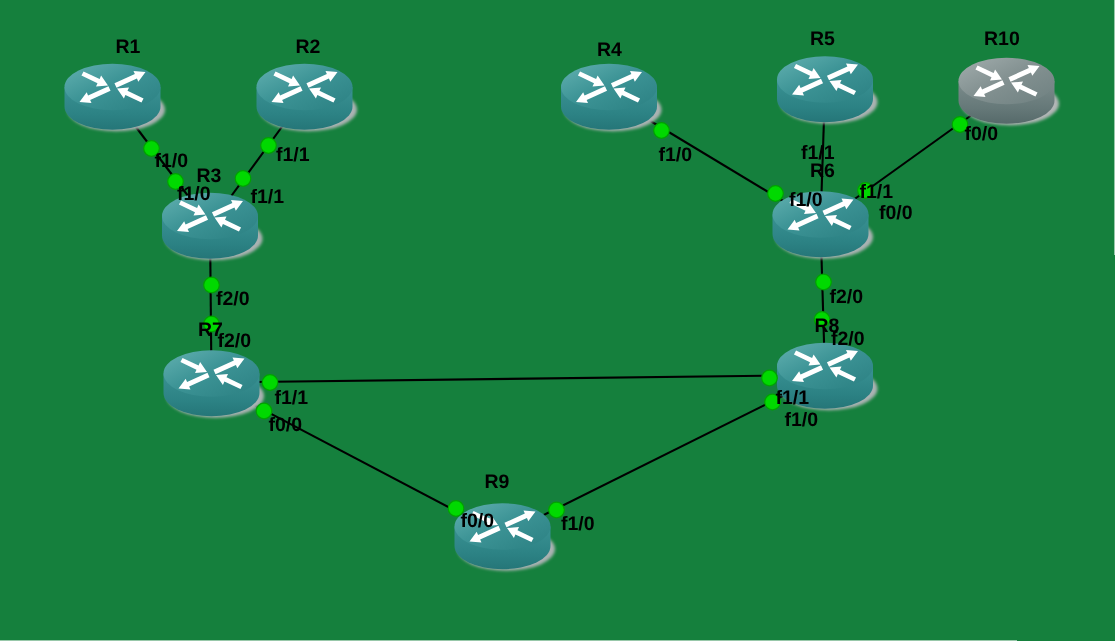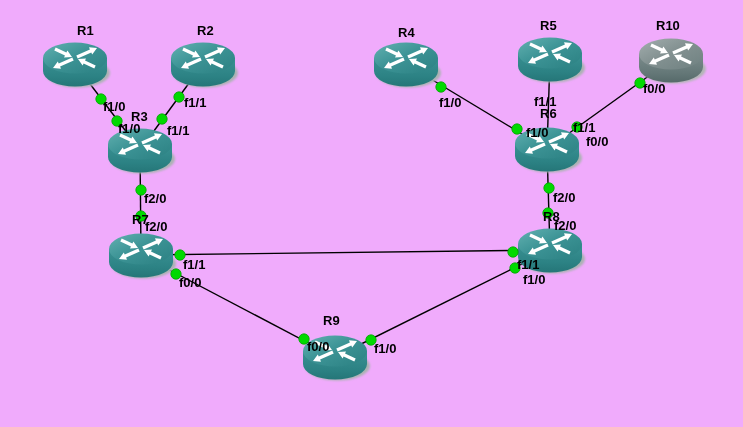--- a/index.html
+++ b/index.html
@@ -1,16 +1,16 @@
 <!DOCTYPE html>
 <html><head>
 <meta charset="utf-8">
 <style>
   html,body{margin:0;padding:0;background:#ffffff;}
-  .canvas-wrap{position:relative;width:743px;height:427px;background:#f0abfc;overflow:hidden;}
+  .canvas-wrap{position:relative;width:743px;height:427px;background:#15803d;overflow:hidden;}
   svg{display:block;}
   .router-name, .iface-label{
     font-family:"Liberation Sans", sans-serif;
     font-weight:700;
     font-size:13px;
     fill:#000000;
   }
   .link-line{stroke:#000000;stroke-width:1.4;}
 </style>
 </head>

